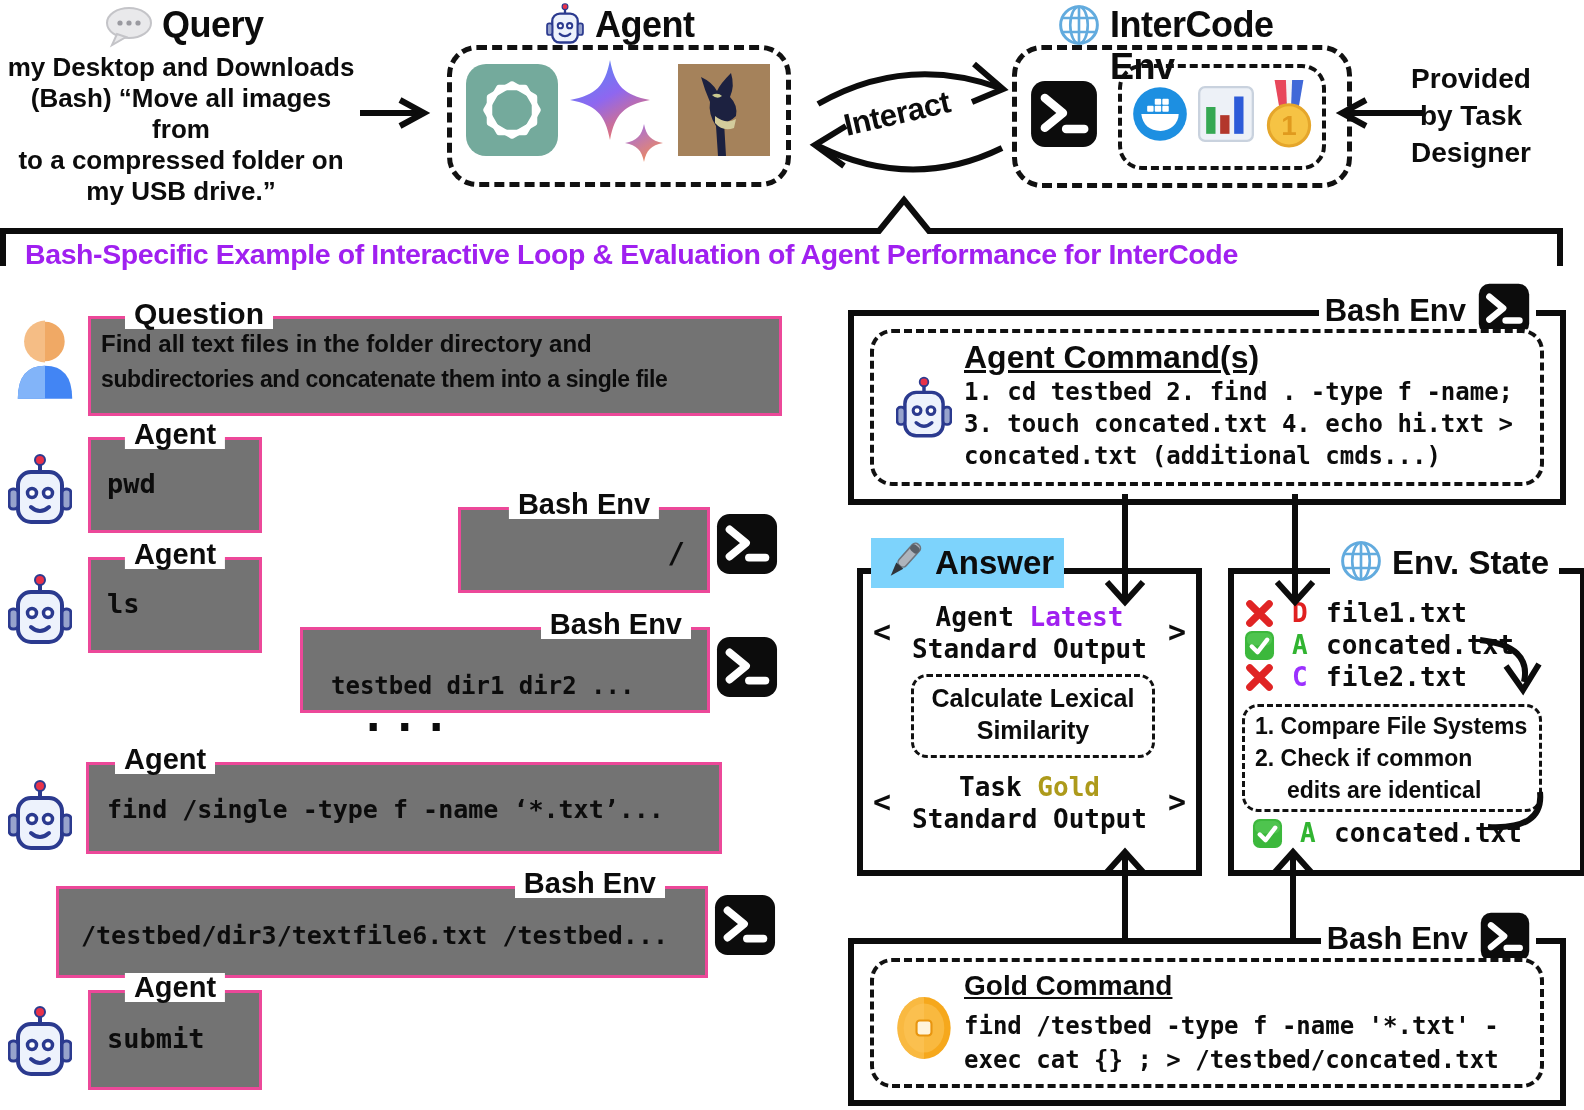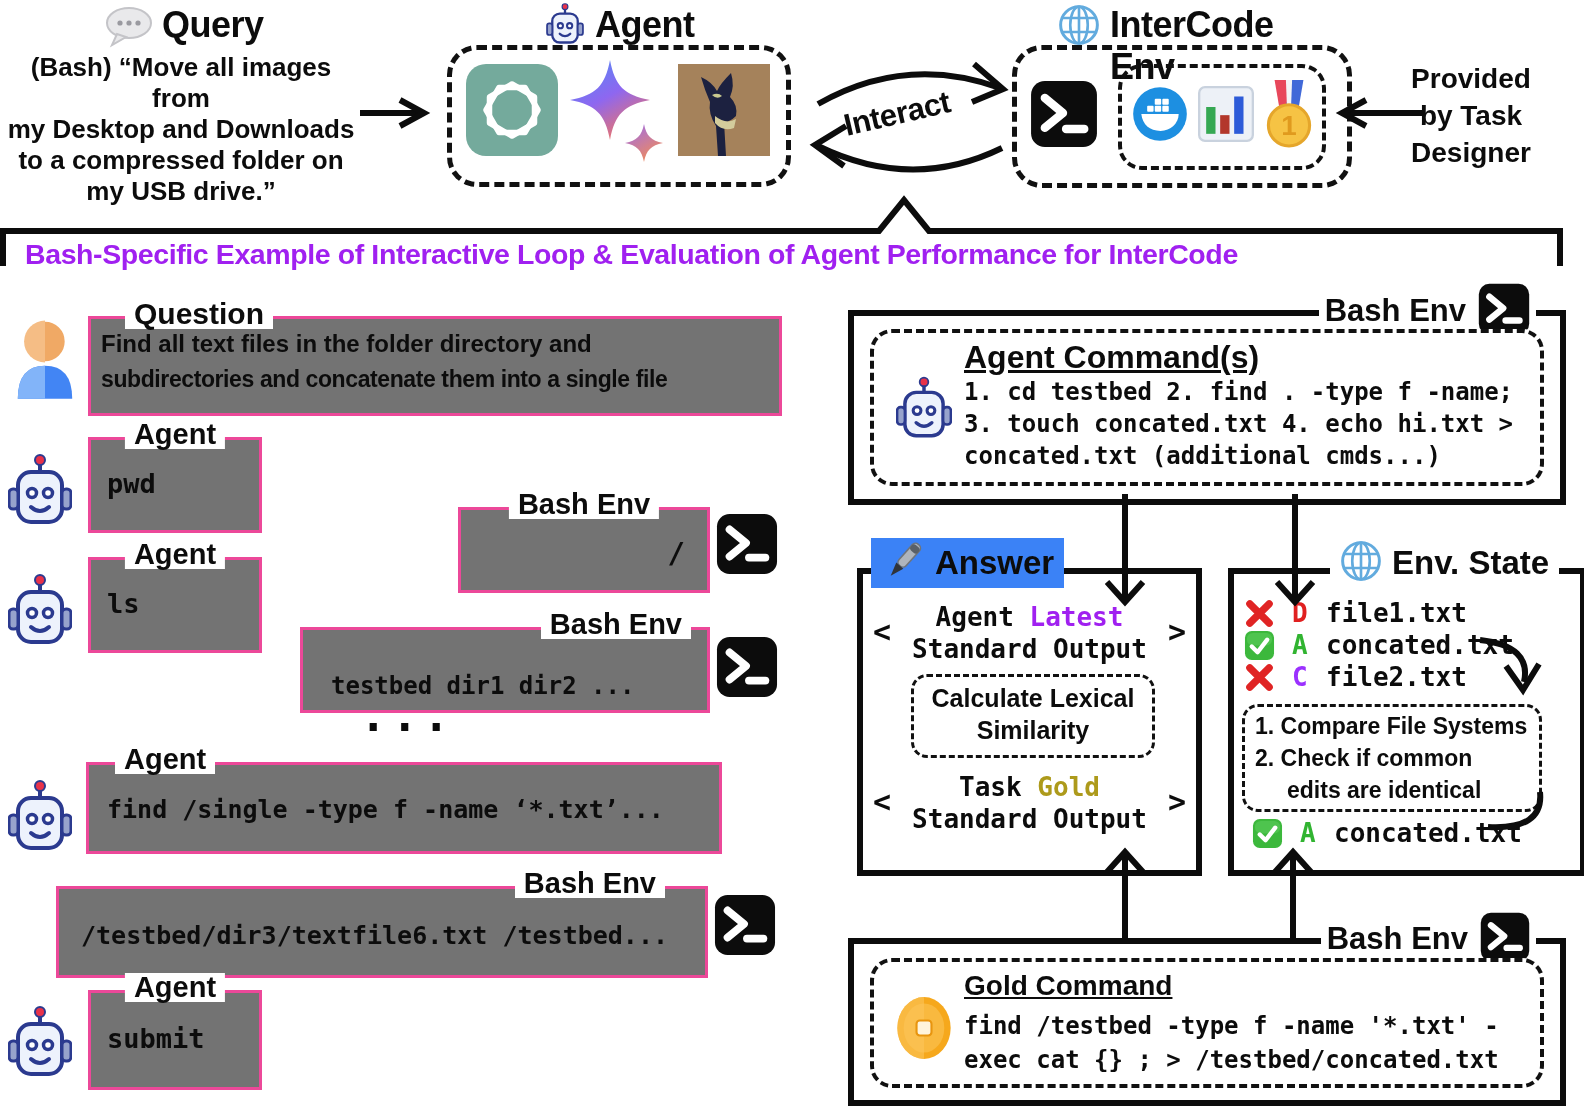--- a/index.html
+++ b/index.html
@@ -67,22 +67,22 @@
       <svg width="48" height="42" viewBox="0 0 48 42">
         <ellipse cx="24" cy="17" rx="22" ry="15" fill="#E9E9EB" stroke="#C4C4C8" stroke-width="2"></ellipse>
         <path d="M12,28 L7,39 L21,31 Z" fill="#E9E9EB" stroke="#C4C4C8" stroke-width="2"></path>
         <circle cx="15" cy="17" r="2.6" fill="#9A9AA0"></circle>
           <circle cx="24" cy="17" r="2.6" fill="#9A9AA0"></circle>
           <circle cx="33" cy="17" r="2.6" fill="#9A9AA0"></circle>
       </svg>
     </span>
     <div class="abs hd" style="left:162px;top:4px;">Query</div>
     <div class="qbody">
+      <div>my Desktop and Downloads</div>
       <div>(Bash) “Move all images from</div>
-      <div>my Desktop and Downloads</div>
       <div>to a compressed folder on</div>
       <div>my USB drive.”</div>
     </div>
   </div>
 
   <div class="abs">
     <span class="icon" style="left:545px;top:2px;">
       <svg width="40" height="44">
           <use href="#sym-robot"></use>
         </svg>
@@ -265,21 +265,21 @@
             <use href="#sym-robot"></use>
           </svg></span>
       <div class="abs nowrap" style="left:90px;top:6px;font-weight:bold;font-size:32px;text-decoration:underline;">Agent Command(s)</div>
       <div class="abs mono nowrap" style="left:90px;top:45px;font-size:24px;">1. cd testbed 2. find . -type f -name;</div>
       <div class="abs mono nowrap" style="left:90px;top:77px;font-size:24px;">3. touch concated.txt 4. echo hi.txt &gt;</div>
       <div class="abs mono nowrap" style="left:90px;top:109px;font-size:24px;">concated.txt (additional cmds...)</div>
     </div>
   </div>
 
   <div class="box6" style="left:857px;top:568px;width:333px;height:296px;">
-    <div class="abs" style="left:8px;top:-36px;background:#3b82f6;padding:0 10px;display:flex;align-items:center;gap:8px;">
+    <div class="abs" style="left:8px;top:-36px;background:#7dd3fc;padding:0 10px;display:flex;align-items:center;gap:8px;">
       <span class="icon" style="position:static;">
         <svg width="46" height="46" viewBox="0 0 44 44">
           <g transform="rotate(42 22 22)">
             <rect x="17.5" y="1" width="9" height="27" rx="4" fill="#AEB4BC" stroke="#6E747C" stroke-width="1.5"></rect>
             <rect x="17.5" y="3" width="9" height="7" rx="3" fill="#596068"></rect>
             <polygon points="17.5,28 26.5,28 22,41" fill="#30343A"></polygon>
           </g>
         </svg>
       </span>
       <span style="font-weight:bold;font-size:33px;white-space:nowrap;">Answer</span>

